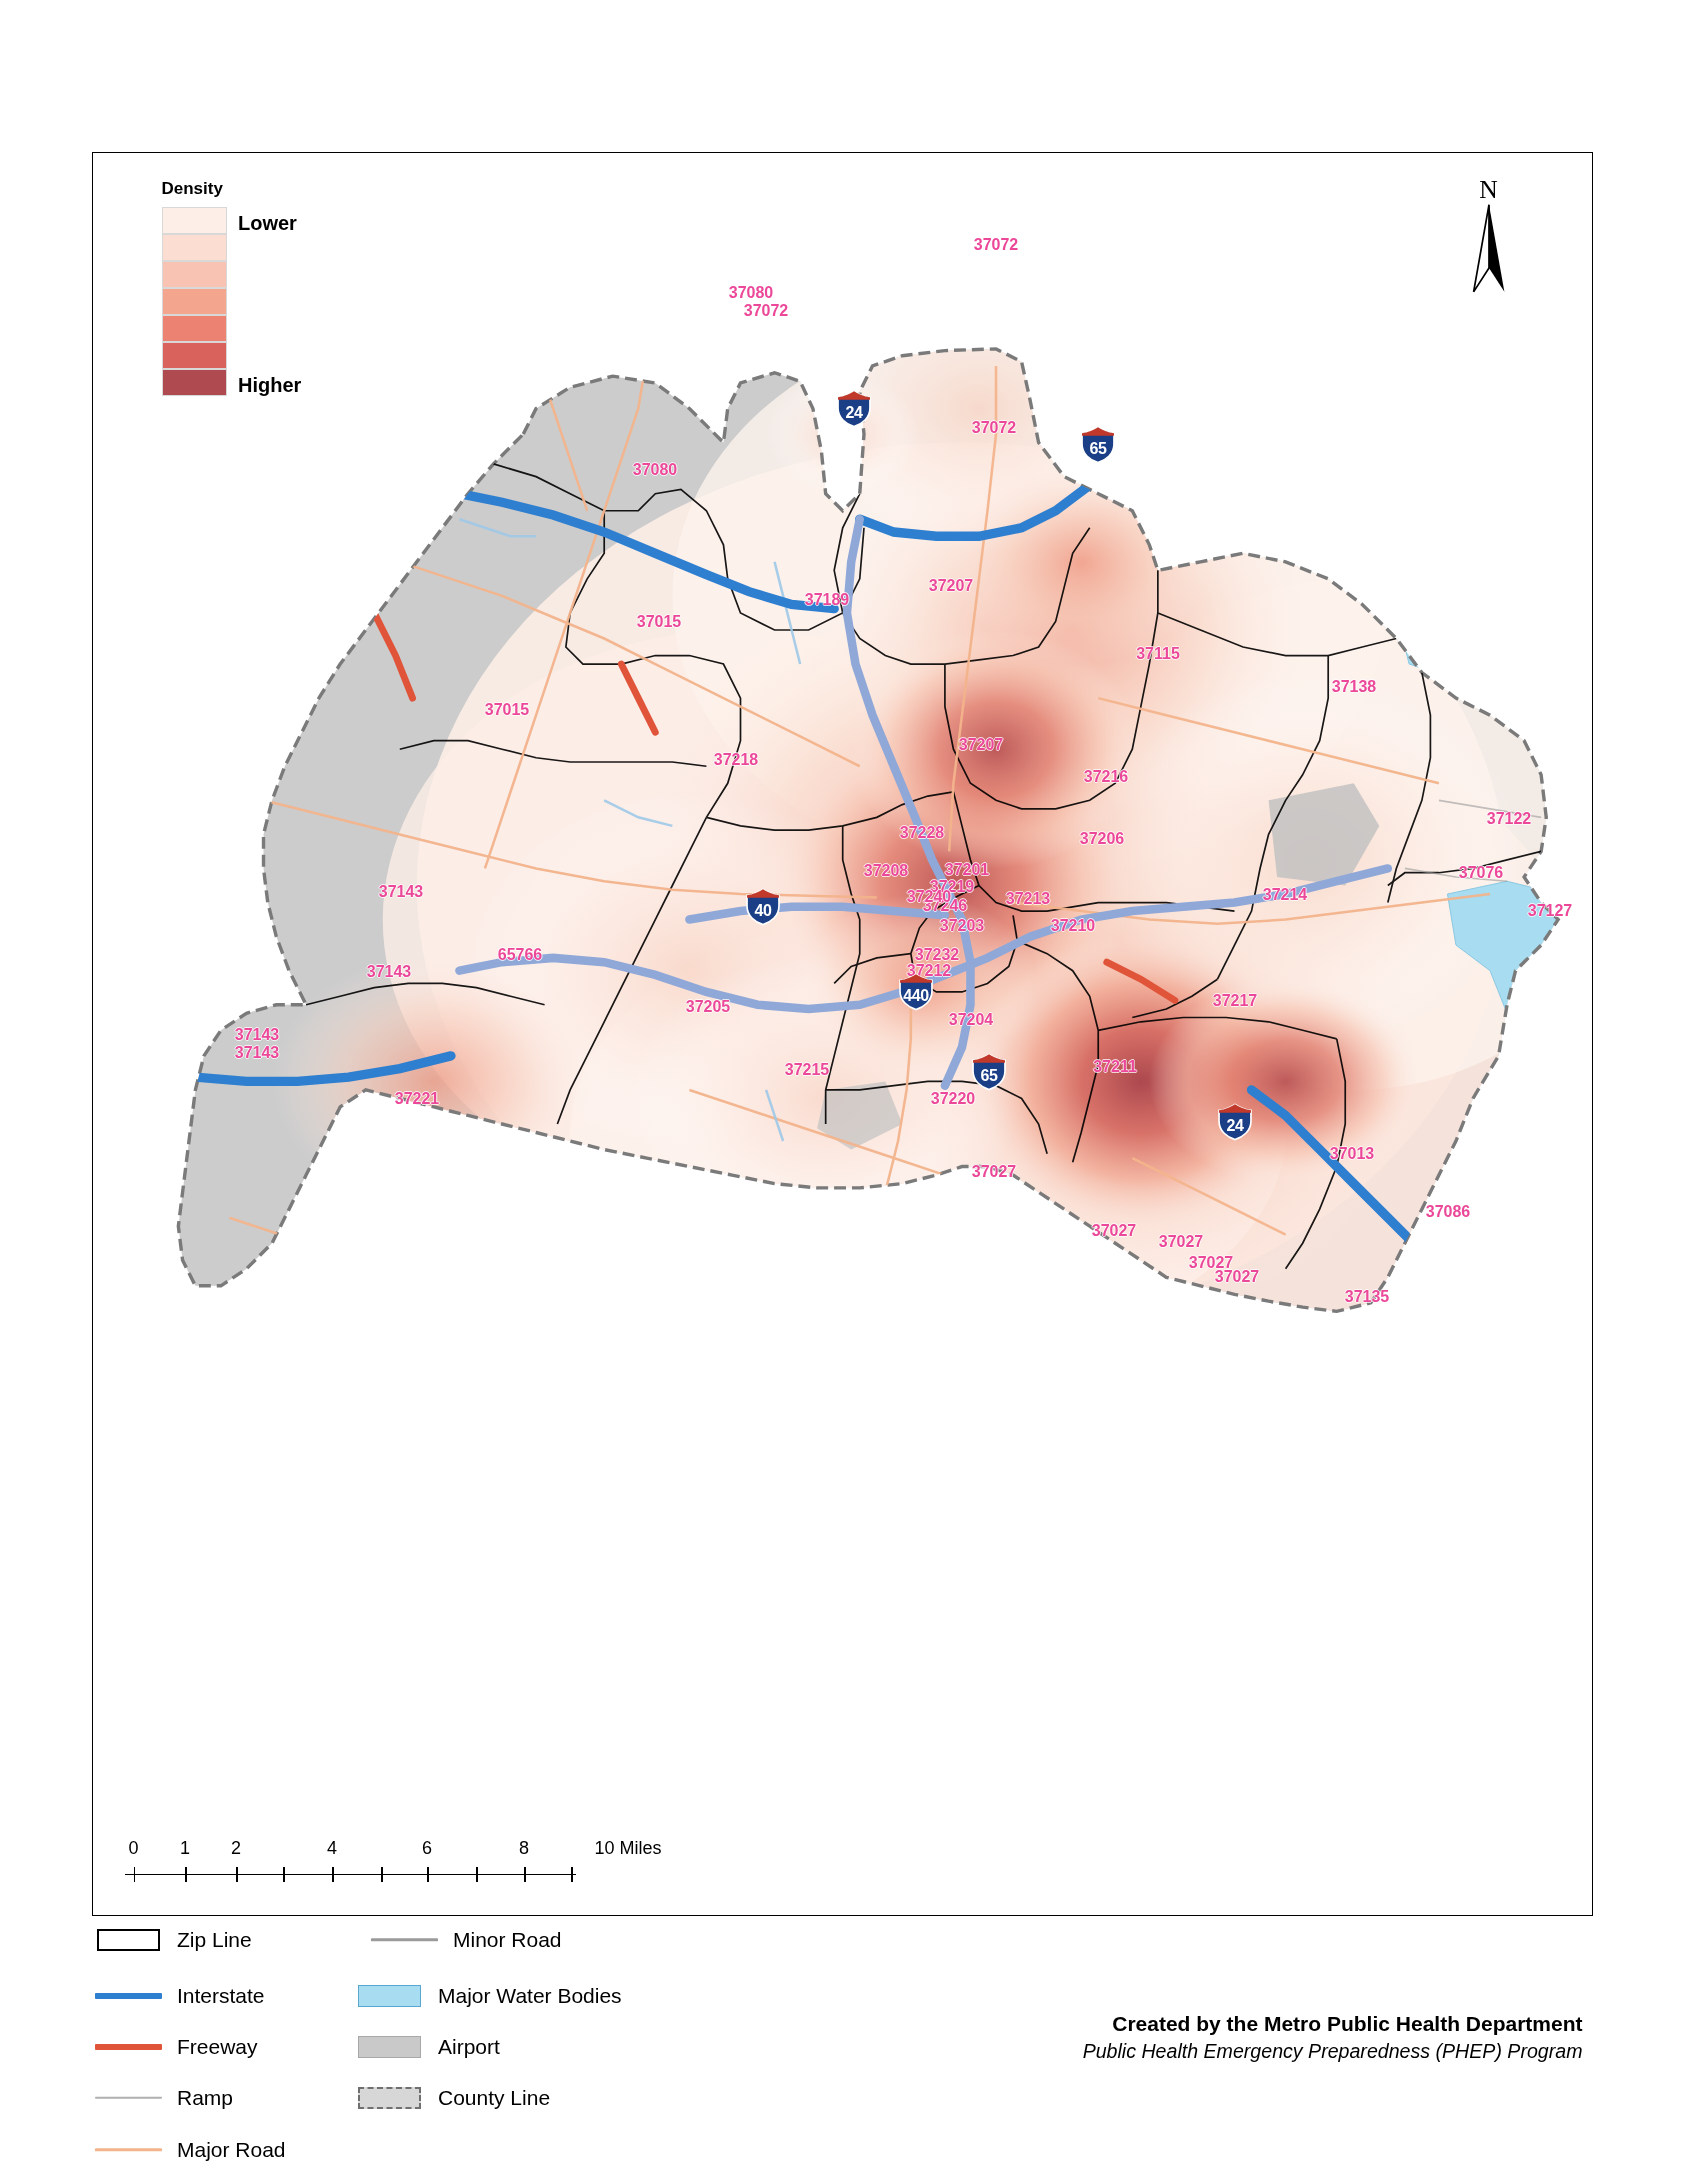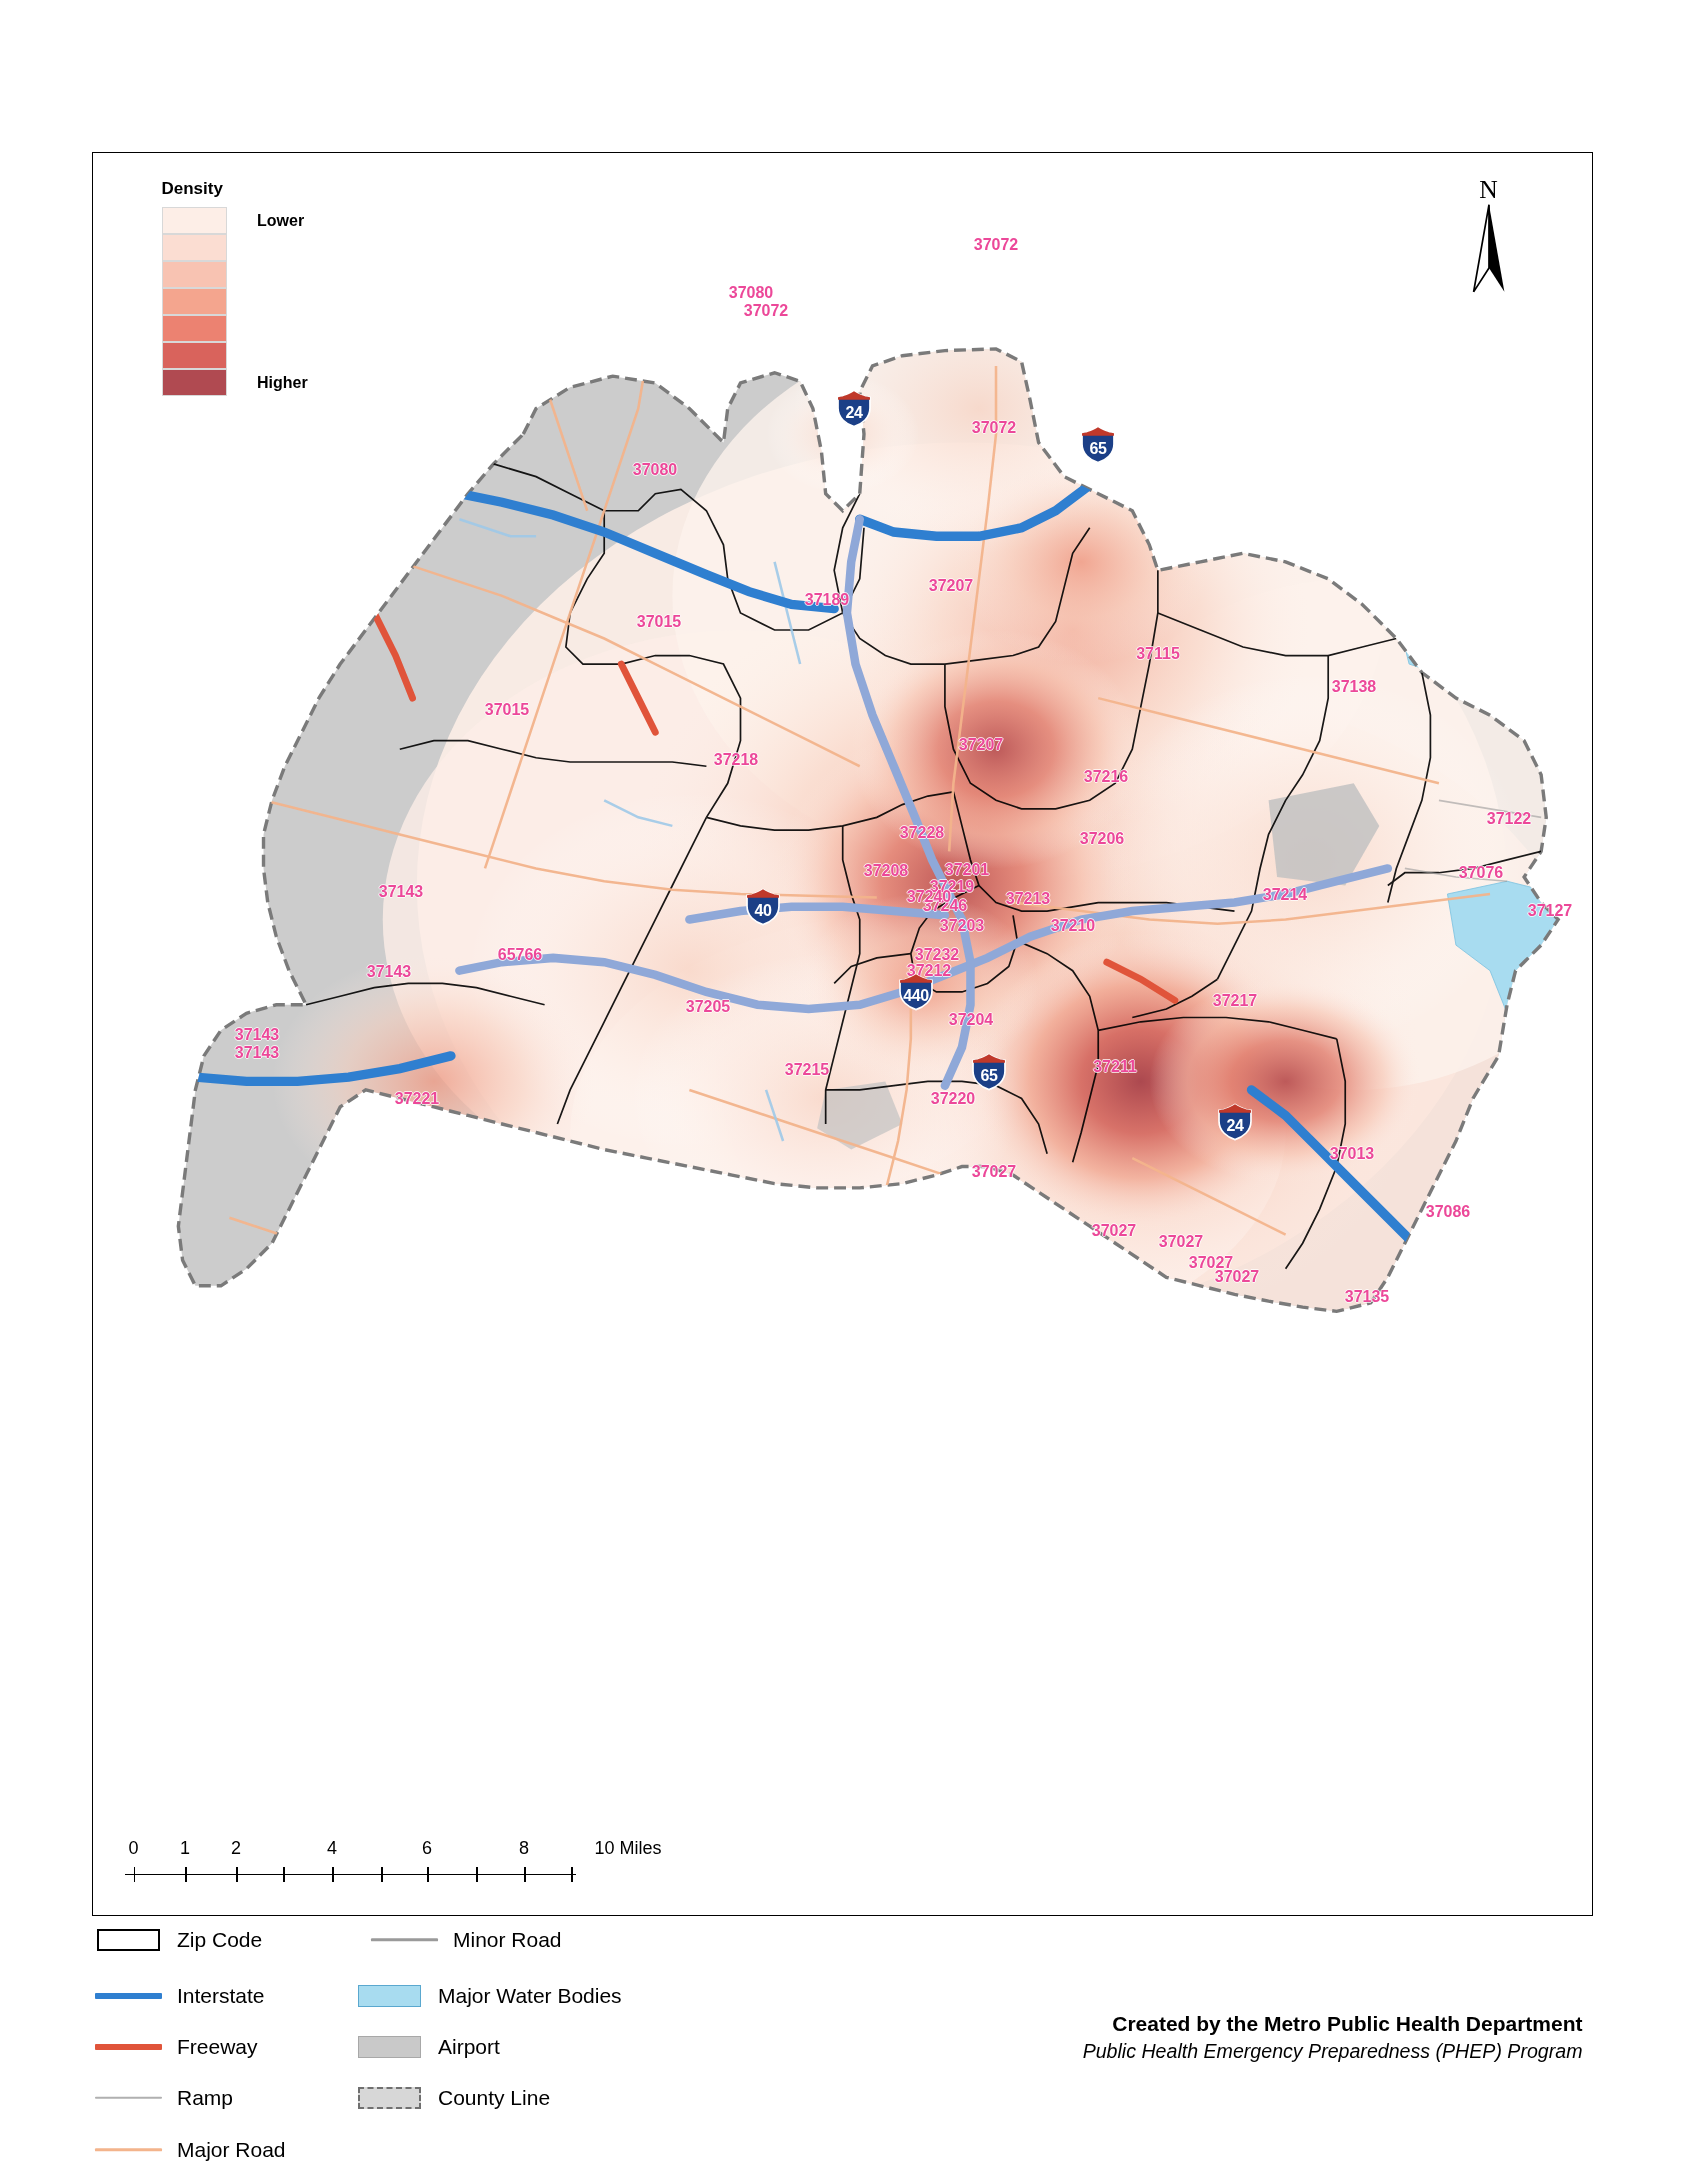--- a/index.html
+++ b/index.html
@@ -74,24 +74,23 @@
     top: 0;
     width: 65px;
     height: 27px;
     border: 0.9px solid #d8d8d8;
     box-sizing: border-box;
   }
   .swatch-label {
     position: absolute;
     left: 85px;
     top: 5.1px;
-    font-size: 16px;
+    font-size: 20px;
     font-weight: bold;
     white-space: nowrap;
-    margin-left: 19px;
   }
 
   
   .north-arrow {
     position: absolute;
     right: 78px;
     top: 24px;
     width: 51px;
     text-align: center;
   }
@@ -574,21 +573,21 @@
     </div>
 
   </div>
 
   <div class="bottom-legend">
 
     <div class="legend-row" style="left:0px; top:0px">
       <div class="legend-key">
         <div class="key-box" style="border:2.6px solid #000000; background:#ffffff;"></div>
       </div>
-      <div class="legend-text">Zip Code</div>
+      <div class="legend-text">Zip Line</div>
     </div>
 
     <div class="legend-row" style="left:276px; top:0px">
       <div class="legend-key">
         <div class="key-line" style="background:#9a9a9a; height:3.4px;"></div>
       </div>
       <div class="legend-text">Minor Road</div>
     </div>
 
     <div class="legend-row" style="left:0px; top:56px">

